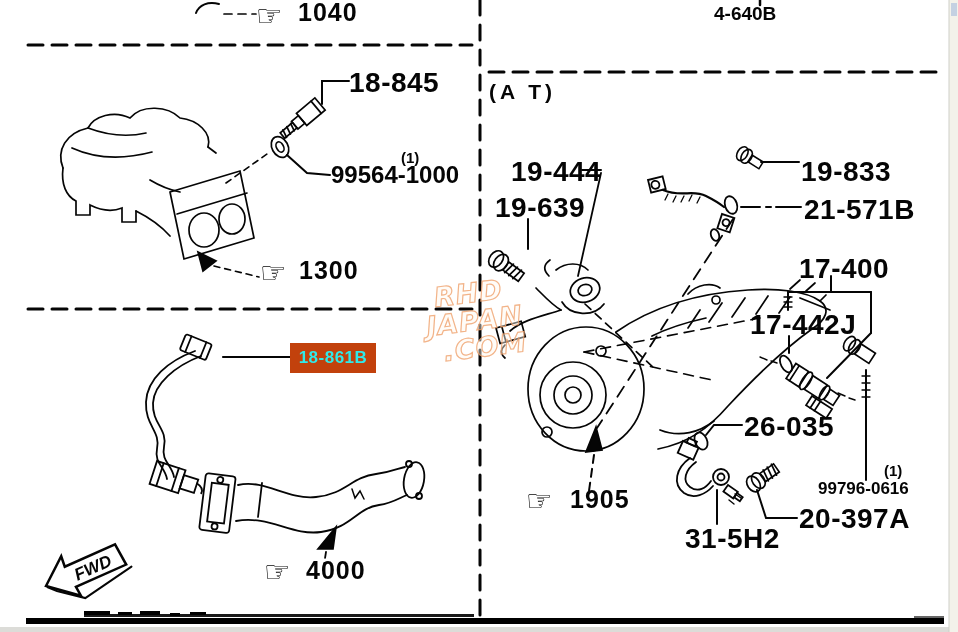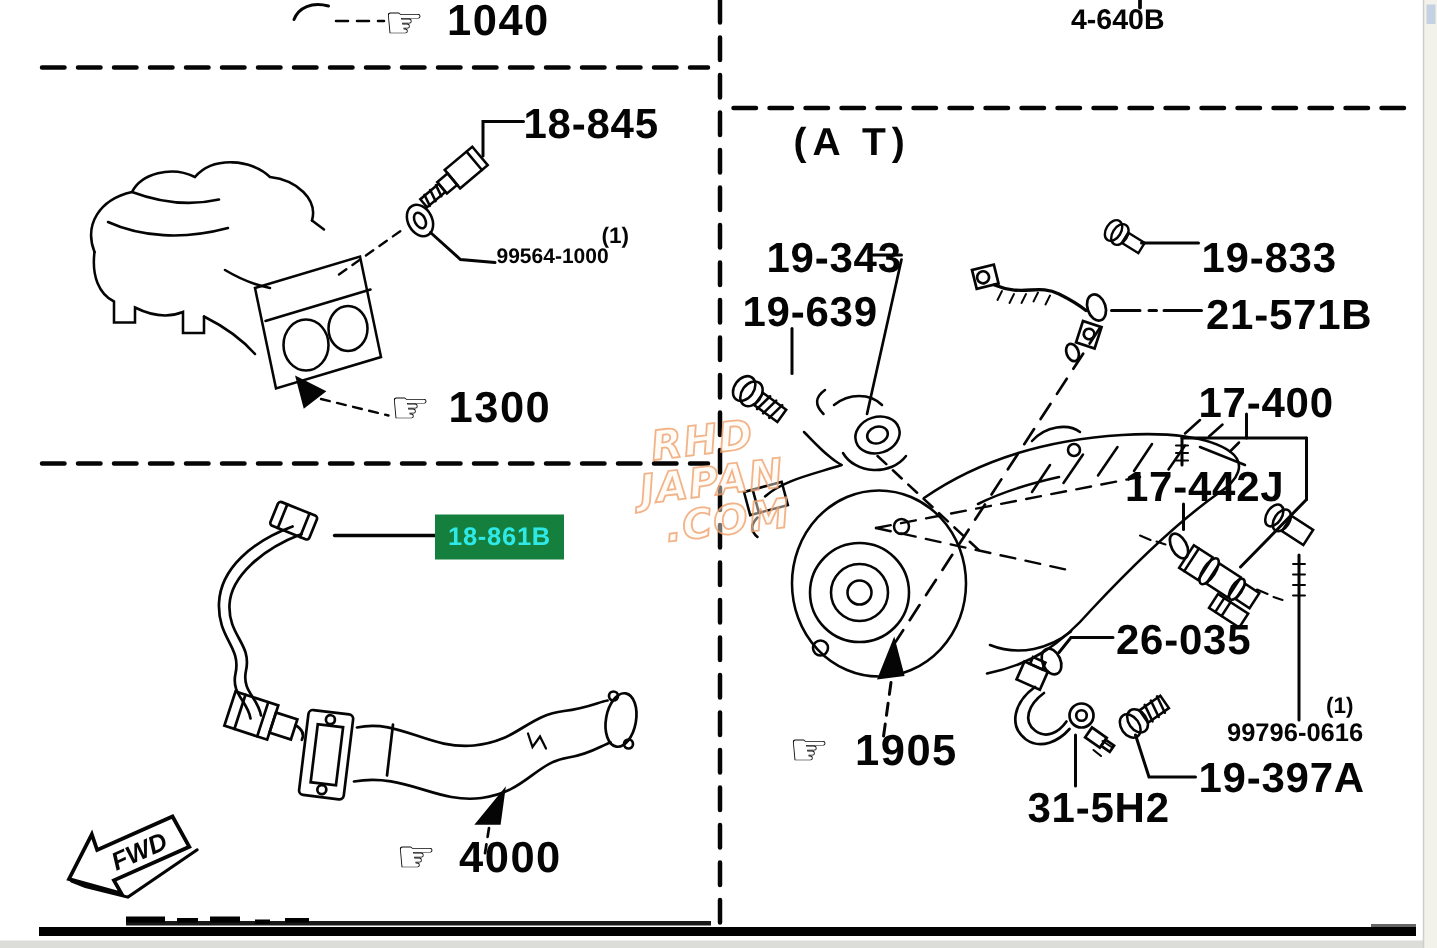--- a/index.html
+++ b/index.html
@@ -2,29 +2,29 @@
 <html><head>
 <meta charset="utf-8">
 <style>
   html,body{margin:0;padding:0;background:#fff;}
   body{width:958px;height:632px;position:relative;overflow:hidden;
        font-family:"Liberation Sans",sans-serif;color:#000;}
   .stage{position:absolute;left:0;top:0;width:958px;height:632px;background:#ffffff;}
   svg.art{position:absolute;left:0;top:0;}
   .plabel{position:absolute;font-weight:bold;white-space:nowrap;color:#050505;
           font-family:"Liberation Sans",sans-serif;line-height:1;}
-  .big{font-size:29px;letter-spacing:1px;}
+  .big{font-size:25px;letter-spacing:1px;}
   .mid{font-size:28px;letter-spacing:0.5px;}
   .sm{font-size:17px;}
   .qty{font-size:15px;}
-  .at{font-size:26px;letter-spacing:4px;margin-left:40px;}
+  .at{font-size:21px;letter-spacing:4px;}
   .hand{position:absolute;font-size:30px;line-height:1;color:#050505;
         font-family:"DejaVu Sans",sans-serif;font-weight:normal;}
   .hl{position:absolute;left:290px;top:343px;width:86px;height:30px;
-      background:#15803d;color:#2fe9e9;font-size:17px;font-weight:bold;
+      background:#c2410c;color:#2fe9e9;font-size:17px;font-weight:bold;
       display:flex;align-items:center;justify-content:center;letter-spacing:0.5px;}
 </style>
 </head>
 <body>
 
 <div class="stage">
 
 <svg class="art" width="958" height="632" viewBox="0 0 958 632">
   <g stroke="#050505" fill="none" stroke-width="1.7" stroke-linecap="round">
 
@@ -305,41 +305,41 @@
       <rect x="949" y="0" width="9" height="632" fill="#f3f2ea"></rect>
       <line x1="949" y1="0" x2="949" y2="632" stroke="#cfcfc8" stroke-width="1"></line>
       <rect x="951" y="3" width="6" height="13" fill="#b8c8e0" opacity="0.8"></rect>
     </g>
   </g>
 </svg>
 
 <div class="plabel big" style="left:298px;top:0px">1040</div>
 <div class="plabel mid" style="left:349px;top:69px">18-845</div>
 <div class="plabel qty" style="left:401px;top:150px">(1)</div>
-<div class="plabel sm" style="left:331px;top:163px;font-size:14px">99564-1000</div>
+<div class="plabel sm" style="left:331px;top:163px;font-size:24px">99564-1000</div>
 <div class="plabel big" style="left:299px;top:258px">1300</div>
 
 <div class="hl">
   <span>18-861B</span>
 </div>
 <div class="plabel big" style="left:306px;top:558px">4000</div>
 
 <div class="plabel sm" style="left:714px;top:4px;font-size:19px">4-640B</div>
 <div class="plabel at" style="left:489px;top:81px">(A T)</div>
-<div class="plabel mid" style="left:511px;top:158px">19-343</div>
+<div class="plabel mid" style="left:511px;top:158px">19-444</div>
 <div class="plabel mid" style="left:495px;top:194px">19-639</div>
 <div class="plabel mid" style="left:801px;top:158px">19-833</div>
 <div class="plabel mid" style="left:804px;top:196px">21-571B</div>
 <div class="plabel mid" style="left:799px;top:255px">17-400</div>
 <div class="plabel mid" style="left:750px;top:311px">17-442J</div>
 <div class="plabel mid" style="left:744px;top:413px">26-035</div>
 <div class="plabel big" style="left:570px;top:487px">1905</div>
 <div class="plabel mid" style="left:685px;top:525px">31-5H2</div>
 <div class="plabel qty" style="left:884px;top:463px">(1)</div>
 <div class="plabel sm" style="left:818px;top:480px">99796-0616</div>
-<div class="plabel mid" style="left:799px;top:505px">19-397A</div>
+<div class="plabel mid" style="left:799px;top:505px">20-397A</div>
 
 <span class="hand" style="left:256px;top:1px">☞</span>
 <span class="hand" style="left:260px;top:258px">☞</span>
 <span class="hand" style="left:264px;top:557px">☞</span>
 <span class="hand" style="left:526px;top:486px">☞</span>
 
 </div>
 
 </body></html>

